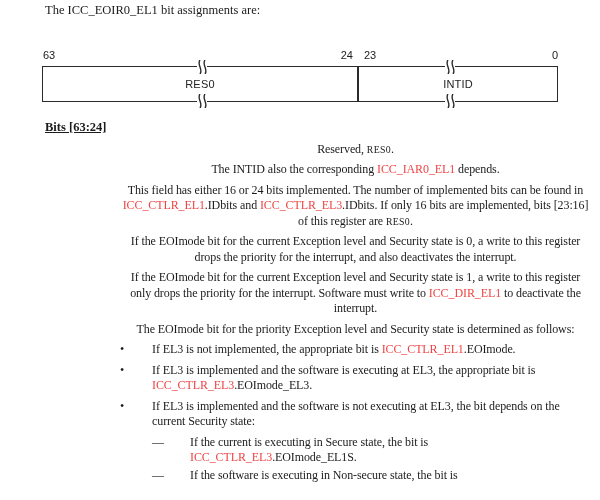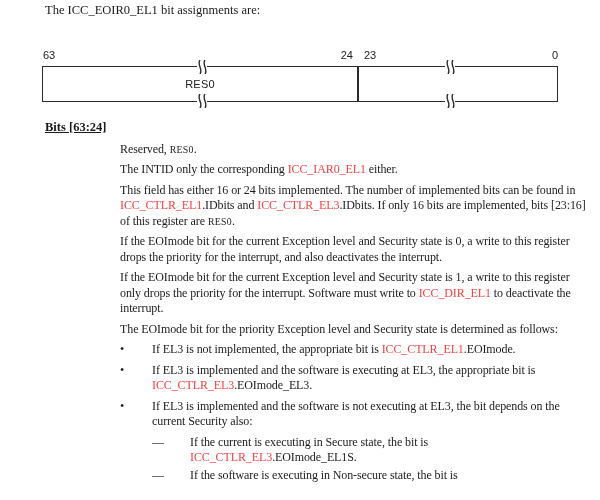--- a/index.html
+++ b/index.html
@@ -26,21 +26,21 @@
   .f-intid { left:316px; right:0; }
   .squig { position:absolute; width:18px; height:14px; }
   .sq-t1 { left:150px; top:-7px; }
   .sq-t2 { left:398px; top:-7px; }
   .sq-b1 { left:150px; bottom:-7px; }
   .sq-b2 { left:398px; bottom:-7px; }
 
   
   .content { position:absolute; left:45px; top:120px; width:546px; font-size:12px; line-height:15.5px; letter-spacing:-0.1px; }
   .fh { margin:0 0 6px 0; font-size:12.5px; font-weight:bold; letter-spacing:0;text-decoration:underline; }
-  .body { margin:0 0 5px 75px; width:471px; }
+  .body { margin:0 0 5px 75px; width:471px;text-align:center; }
   .li { display:flex; margin:0 0 5px 75px; width:471px; }
   .li .marker { flex:none; width:32px; }
   .li-text { flex:1; }
   .li.sub { margin-left:107px; width:439px; margin-bottom:2px; }
   .li.sub .marker { width:38px; }
   .reg-link { color:#ef4444; text-decoration:none; cursor:pointer; }
   .sc { font-size:9.8px; letter-spacing:0.3px; }
 
   
   .watermark {
@@ -61,20 +61,23 @@
     <span class="bl bl-63">63</span>
     <span class="bl bl-24">24</span>
     <span class="bl bl-23">23</span>
     <span class="bl bl-0">0</span>
 
     <div class="box">
       <div class="field f-res0">
         <span>RES0</span>
       </div>
       <div class="divider"></div>
+      <div class="field f-intid">
+        <span>INTID</span>
+      </div>
 
       <svg class="squig sq-t1" viewBox="0 0 18 14">
         <rect x="4" y="0" width="10" height="14" fill="#fff"></rect>
         <path d="M7 0 C 3.5 4.5, 10.5 9.5, 7 14" stroke="#2b2b2b" stroke-width="1.4" fill="none"></path>
         <path d="M12 0 C 8.5 4.5, 15.5 9.5, 12 14" stroke="#2b2b2b" stroke-width="1.4" fill="none"></path>
       </svg>
       <svg class="squig sq-t2" viewBox="0 0 18 14">
         <rect x="4" y="0" width="10" height="14" fill="#fff"></rect>
         <path d="M7 0 C 3.5 4.5, 10.5 9.5, 7 14" stroke="#2b2b2b" stroke-width="1.4" fill="none"></path>
         <path d="M12 0 C 8.5 4.5, 15.5 9.5, 12 14" stroke="#2b2b2b" stroke-width="1.4" fill="none"></path>
@@ -89,37 +92,37 @@
         <path d="M7 0 C 3.5 4.5, 10.5 9.5, 7 14" stroke="#2b2b2b" stroke-width="1.4" fill="none"></path>
         <path d="M12 0 C 8.5 4.5, 15.5 9.5, 12 14" stroke="#2b2b2b" stroke-width="1.4" fill="none"></path>
       </svg>
     </div>
   </div>
 
   <div class="content">
     <h3 class="fh">Bits [63:24]</h3>
     <p class="body"><span>Reserved, </span><span class="sc">RES0</span><span>.</span></p>
 
-    <p class="body"><span>The INTID only the corresponding </span><a class="reg-link">ICC_IAR0_EL1</a><span> either.</span></p>
+    <p class="body"><span>The INTID also the corresponding </span><a class="reg-link">ICC_IAR0_EL1</a><span> depends.</span></p>
     <p class="body"><span>This field has either 16 or 24 bits implemented. The number of implemented bits can be found in </span><a class="reg-link">ICC_CTLR_EL1</a><span>.IDbits and </span><a class="reg-link">ICC_CTLR_EL3</a><span>.IDbits. If only 16 bits are implemented, bits [23:16] of this register are </span><span class="sc">RES0</span><span>.</span></p>
     <p class="body"><span>If the EOImode bit for the current Exception level and Security state is 0, a write to this register drops the priority for the interrupt, and also deactivates the interrupt.</span></p>
     <p class="body"><span>If the EOImode bit for the current Exception level and Security state is 1, a write to this register only drops the priority for the interrupt. Software must write to </span><a class="reg-link">ICC_DIR_EL1</a><span> to deactivate the interrupt.</span></p>
     <p class="body"><span>The EOImode bit for the priority Exception level and Security state is determined as follows:</span></p>
 
     <div class="li">
       <span class="marker">•</span>
       <div class="li-text"><span>If EL3 is not implemented, the appropriate bit is </span><a class="reg-link">ICC_CTLR_EL1</a><span>.EOImode.</span></div>
     </div>
     <div class="li">
       <span class="marker">•</span>
       <div class="li-text"><span>If EL3 is implemented and the software is executing at EL3, the appropriate bit is </span><a class="reg-link">ICC_CTLR_EL3</a><span>.EOImode_EL3.</span></div>
     </div>
     <div class="li">
       <span class="marker">•</span>
-      <div class="li-text"><span>If EL3 is implemented and the software is not executing at EL3, the bit depends on the current Security also:</span></div>
+      <div class="li-text"><span>If EL3 is implemented and the software is not executing at EL3, the bit depends on the current Security state:</span></div>
     </div>
 
     <div class="li sub">
       <span class="marker">—</span>
       <div class="li-text"><span>If the current is executing in Secure state, the bit is </span><a class="reg-link">ICC_CTLR_EL3</a><span>.EOImode_EL1S.</span></div>
     </div>
     <div class="li sub">
       <span class="marker">—</span>
       <div class="li-text"><span>If the software is executing in Non-secure state, the bit is </span></div>
     </div>

